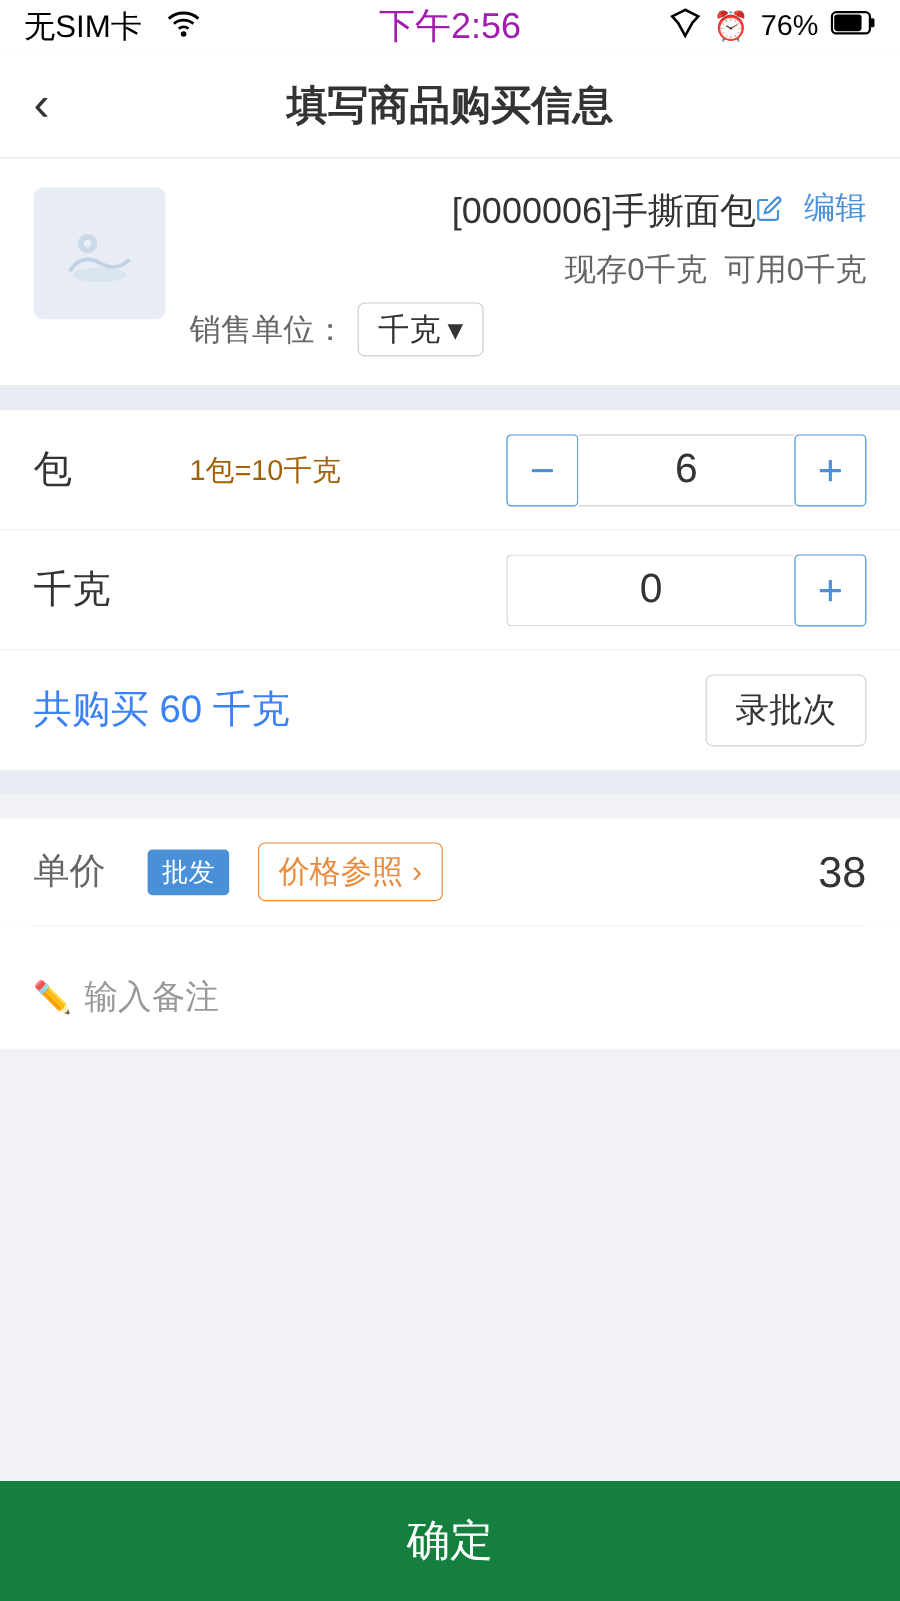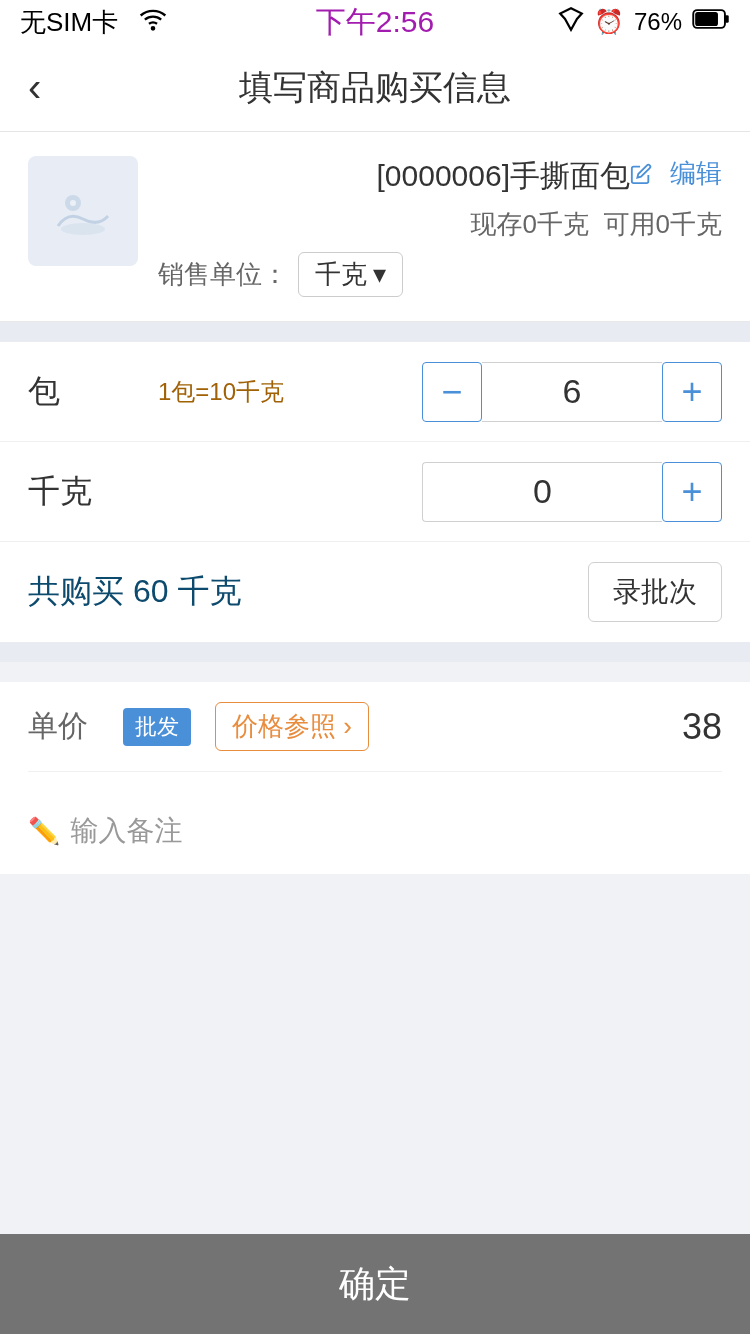--- a/index.html
+++ b/index.html
@@ -60,21 +60,21 @@
     }
     .nav-back {
       position: absolute;
       left: 28px;
       font-size: 40px;
       color: #333;
       cursor: pointer;
     }
     .nav-title {
       font-size: 34px;
-      font-weight: 400;
+      font-weight: 700;
       color: #333;
     }
 
     
     .product-card {
       background: #fff;
       padding: 24px 28px;
       margin-top: 0;
       display: flex;
       align-items: flex-start;
@@ -225,21 +225,21 @@
     .total-row {
       display: flex;
       align-items: center;
       justify-content: space-between;
       padding: 0 28px;
       height: 100px;
       background: #fff;
     }
     .total-label {
       font-size: 32px;
-      color: #0c4a6e;
+      color: #3b82f6;
     }
     .batch-btn {
       border: 1.5px solid #d0d0d0;
       border-radius: 6px;
       padding: 10px 24px;
       font-size: 28px;
       color: #333;
       background: #fff;
       cursor: pointer;
     }
@@ -328,21 +328,21 @@
       background: #f0f2f5;
     }
 
     
     .bottom-btn {
       position: fixed;
       bottom: 0;
       left: 0;
       width: 750px;
       height: 100px;
-      background: #737373;
+      background: #15803d;
       display: flex;
       align-items: center;
       justify-content: center;
       cursor: pointer;
     }
     .bottom-btn-label {
       font-size: 36px;
       color: #fff;
       font-weight: 500;
     }

